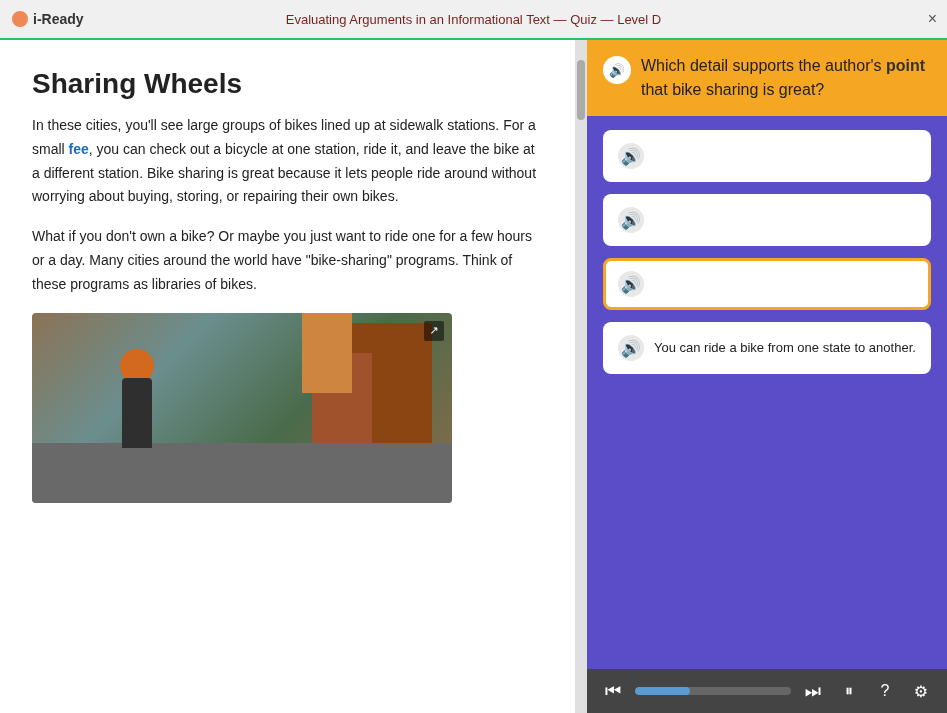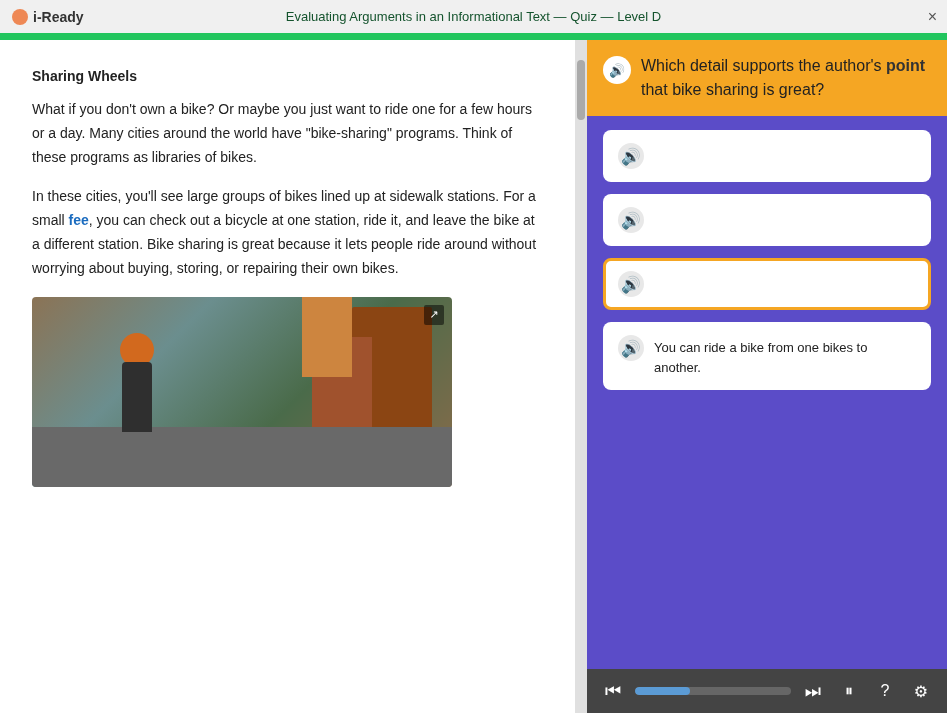--- a/index.html
+++ b/index.html
@@ -13,21 +13,21 @@
     }
 
     
     .top-bar {
       background: #f0f0f0;
       height: 40px;
       display: flex;
       align-items: center;
       justify-content: center;
       position: relative;
-      border-bottom: 7px solid #22c55e;
+      border-bottom: 2px solid #22c55e;
     }
     .top-bar-logo {
       position: absolute;
       left: 12px;
       display: flex;
       align-items: center;
       gap: 2px;
       font-weight: bold;
       font-size: 14px;
       color: #333;
@@ -35,21 +35,21 @@
     .logo-circle {
       width: 16px;
       height: 16px;
       border-radius: 50%;
       background: #e85;
       display: inline-block;
       margin-right: 3px;
     }
     .top-bar-title {
       font-size: 13px;
-      color: #14532d;
+      color: #7f1d1d;
       font-weight: normal;
     }
     .close-btn {
       position: absolute;
       right: 10px;
       top: 50%;
       transform: translateY(-50%);
       background: none;
       border: none;
       font-size: 16px;
@@ -66,21 +66,21 @@
     
     .left-panel {
       flex: 1;
       background: white;
       padding: 28px 32px 20px 32px;
       overflow-y: auto;
       position: relative;
     }
 
     .passage-title {
-      font-size: 14px;
+      font-size: 28px;
       font-weight: bold;
       color: #222;
       margin-bottom: 14px;
     }
 
     .passage-text {
       font-size: 14px;
       line-height: 1.7;
       color: #222;
       margin-bottom: 16px;
@@ -337,25 +337,25 @@
   <span class="top-bar-title">Evaluating Arguments in an Informational Text — Quiz — Level D</span>
   <button class="close-btn">×</button>
 </div>
 
 <div class="main-layout">
 
   <div class="left-panel">
     <h2 class="passage-title">Sharing Wheels</h2>
 
     <p class="passage-text">
+      In these cities, you'll see large groups of bikes lined up at sidewalk stations. For a small <span class="fee-word">fee</span>, you can check out a bicycle at one station, ride it, and leave the bike at a different station. Bike sharing is great because it lets people ride around without worrying about buying, storing, or repairing their own bikes.
+    </p>
+
+    <p class="passage-text">
       <span>What if you don't own a bike? Or maybe you just want to ride one for a few hours or a day. Many cities around the world have "bike-sharing" programs. Think of these programs as libraries of bikes.</span>
-    </p>
-
-    <p class="passage-text">
-      In these cities, you'll see large groups of bikes lined up at sidewalk stations. For a small <span class="fee-word">fee</span>, you can check out a bicycle at one station, ride it, and leave the bike at a different station. Bike sharing is great because it lets people ride around without worrying about buying, storing, or repairing their own bikes.
     </p>
 
     <div class="passage-image">
       <div class="scene">
         <div class="building-1"></div>
         <div class="building-2"></div>
         <div class="building-3"></div>
         <div class="ground"></div>
         <div class="person-head"></div>
         <div class="person"></div>
@@ -396,21 +396,21 @@
       <div class="answer-option selected">
         <div class="audio-btn-small">
           <span>🔊</span>
         </div>
       </div>
 
       <div class="answer-option">
         <div class="audio-btn-small">
           <span>🔊</span>
         </div>
-        <span class="answer-text">You can ride a bike from one bikes to another.</span>
+        <span class="answer-text">You can ride a bike from one state to another.</span>
       </div>
 
     </div>
 
     <div class="bottom-toolbar">
       <button class="toolbar-btn">⏮</button>
       <div class="progress-bar-container">
         <div class="progress-bar-fill"></div>
       </div>
       <button class="toolbar-btn">⏭</button>

